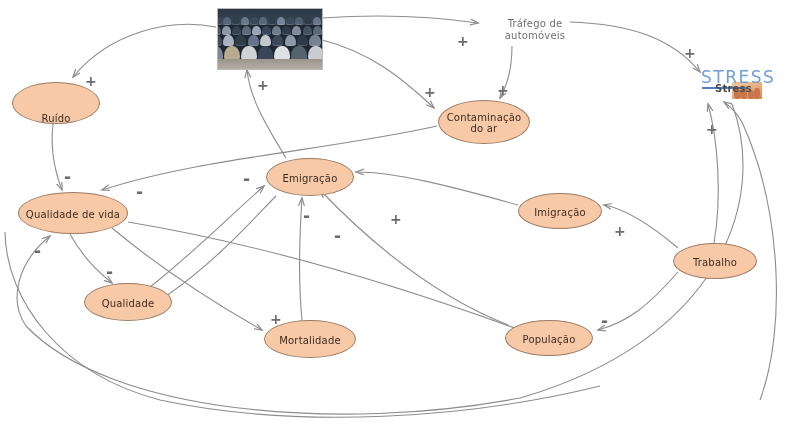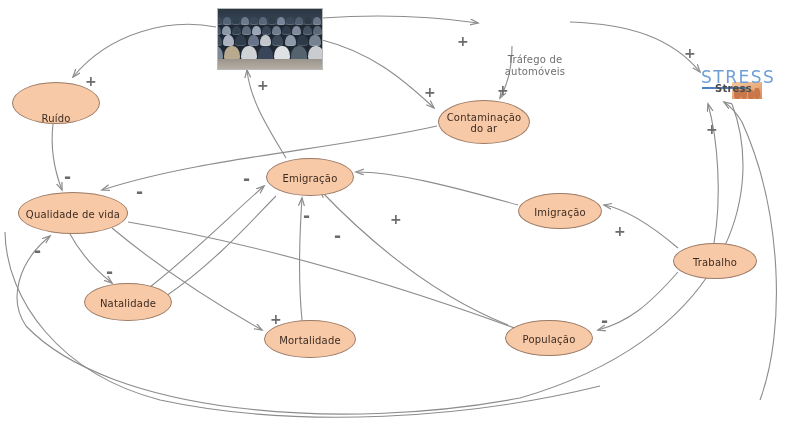--- a/index.html
+++ b/index.html
@@ -55,21 +55,20 @@
     width: 78px;
   }
   .plain-label {
     position: absolute;
     color: #6f6f6f;
     font-size: 10px;
     line-height: 12px;
     text-align: center;
     z-index: 3;
     letter-spacing: 0.2px;
-    margin-top: 36px;
   }
   .sign {
     position: absolute;
     color: #6b6b6b;
     font-size: 14px;
     font-weight: bold;
     line-height: 14px;
     z-index: 4;
     user-select: none;
   }
@@ -233,21 +232,21 @@
 
   <div class="node" style="left:12px; top:82px; width:88px; height:42px;align-items:flex-end;">
     <span class="node-label">Ruído</span>
   </div>
 
   <div class="node" style="left:18px; top:192px; width:110px; height:42px;">
     <span class="node-label">Qualidade de vida</span>
   </div>
 
   <div class="node" style="left:84px; top:283px; width:88px; height:38px;">
-    <span class="node-label">Natalidade</span>
+    <span class="node-label">Qualidade</span>
   </div>
 
   <div class="node" style="left:266px; top:158px; width:88px; height:38px;">
     <span class="node-label">Emigração</span>
   </div>
 
   <div class="node" style="left:264px; top:320px; width:92px; height:38px;">
     <span class="node-label">Mortalidade</span>
   </div>
 

